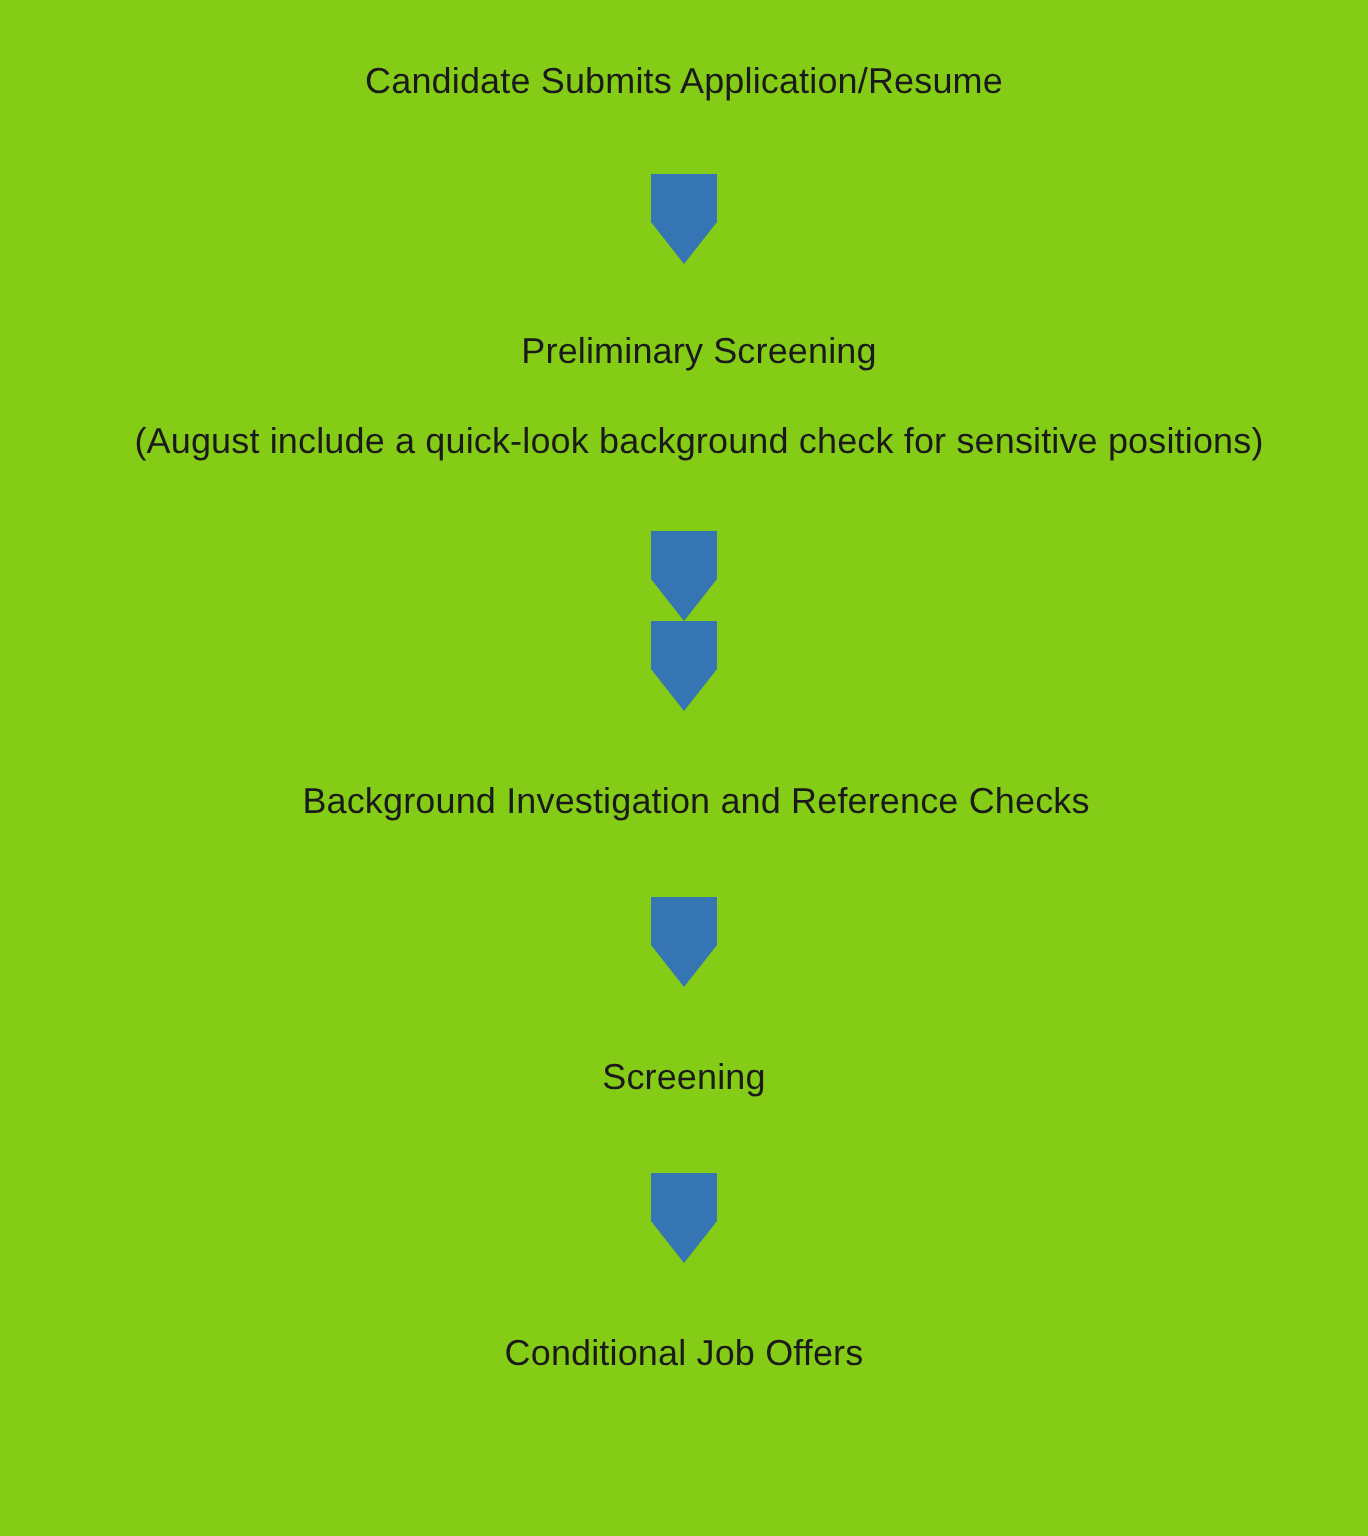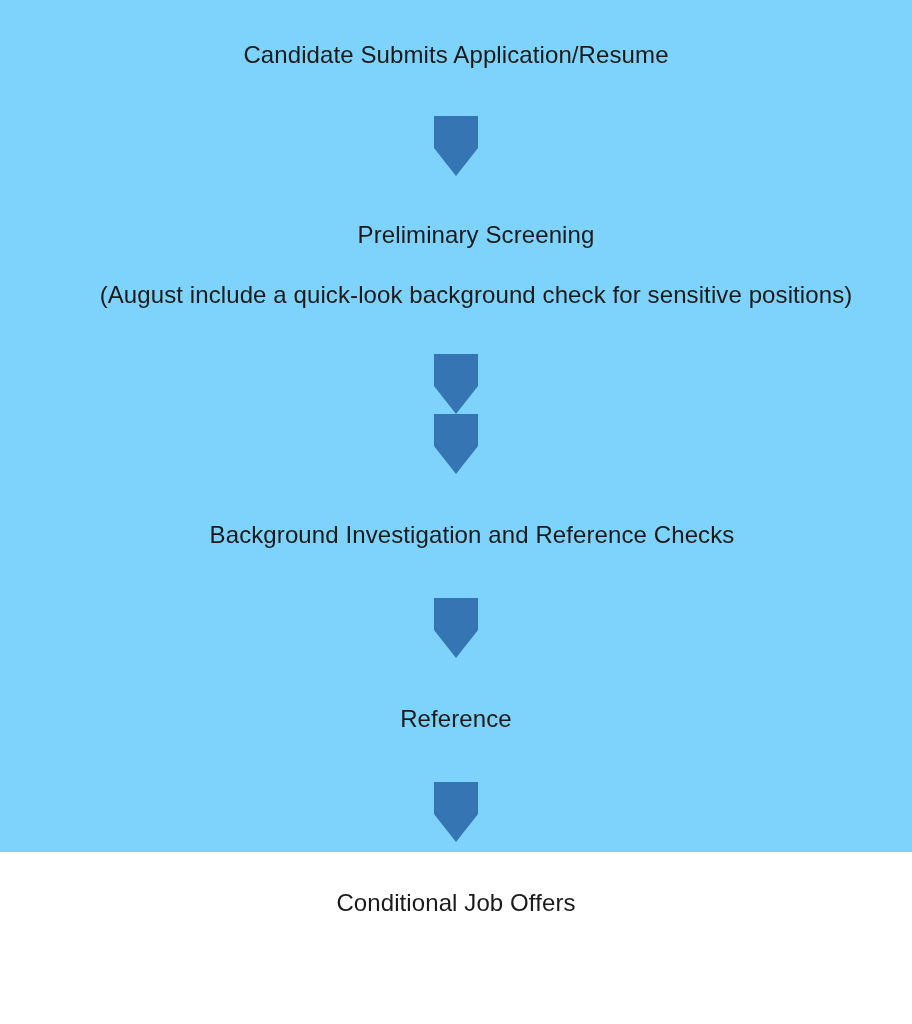--- a/index.html
+++ b/index.html
@@ -10,25 +10,25 @@
   body {
     width: 912px;
     height: 1024px;
     background: #ffffff;
     font-family: "Liberation Sans", sans-serif;
     overflow: hidden;
   }
   #flowchart {
     position: relative;
     width: 912px;
-    height: 852px;
-    background: #7dd3fc;
+    height: 1024px;
+    background: #84cc16;
     display: flex;
     flex-direction: column;
-    align-items: flex-start;
+    align-items: center;
     box-sizing: border-box;
     padding-top: 6px;
   }
   .step {
     width: 912px;
     text-align: center;
     color: #1a1a1a;
     font-size: 24px;
     line-height: 30px;
     font-weight: 400;
@@ -92,21 +92,21 @@
     <span class="step-line">Background Investigation and Reference Checks</span>
   </div>
 
   <div class="arrow-wrap">
     <svg class="arrow" width="44" height="60" viewBox="0 0 44 60" xmlns="http://www.w3.org/2000/svg">
       <polygon points="0,0 44,0 44,32 22,60 0,32" fill="#3575b3"></polygon>
     </svg>
   </div>
 
   <div class="step s5">
-    <span class="step-line">Reference</span>
+    <span class="step-line">Screening</span>
   </div>
 
   <div class="arrow-wrap">
     <svg class="arrow" width="44" height="60" viewBox="0 0 44 60" xmlns="http://www.w3.org/2000/svg">
       <polygon points="0,0 44,0 44,32 22,60 0,32" fill="#3575b3"></polygon>
     </svg>
   </div>
 
   <div class="step s6">
     <span class="step-line">Conditional Job Offers</span>

